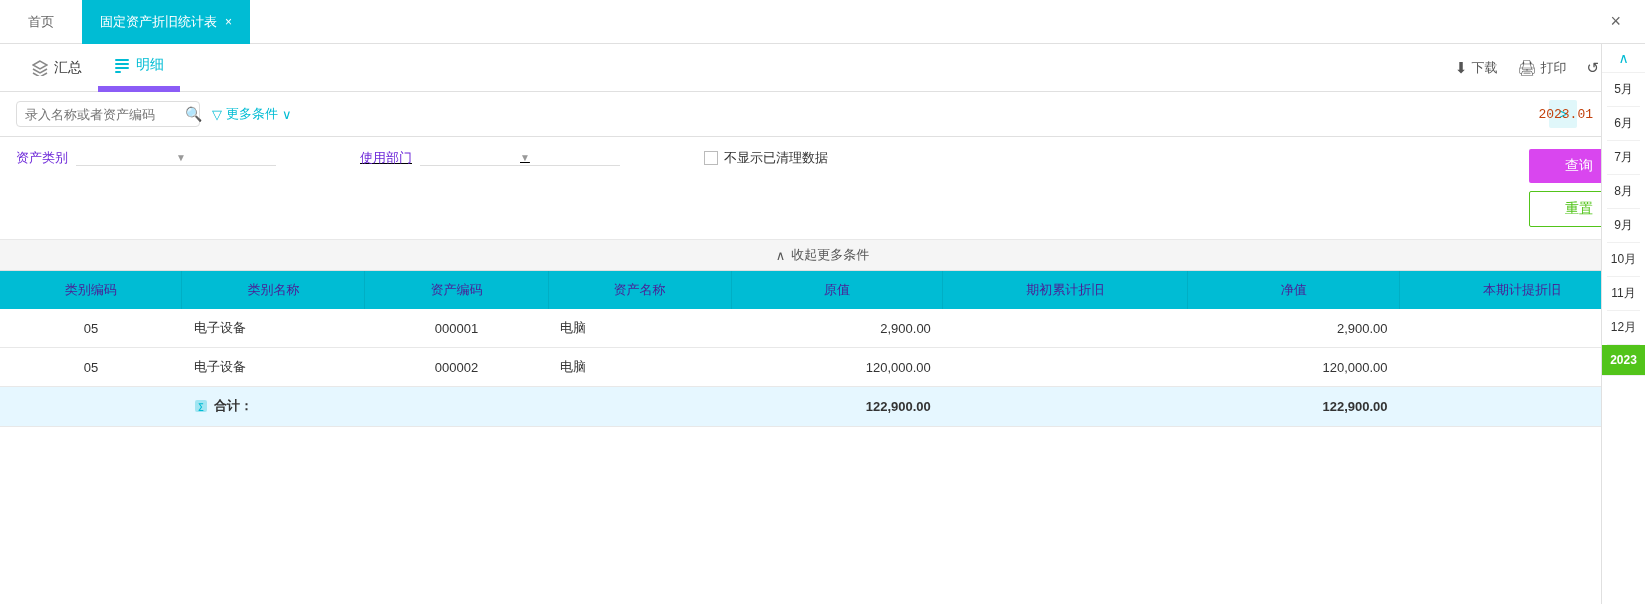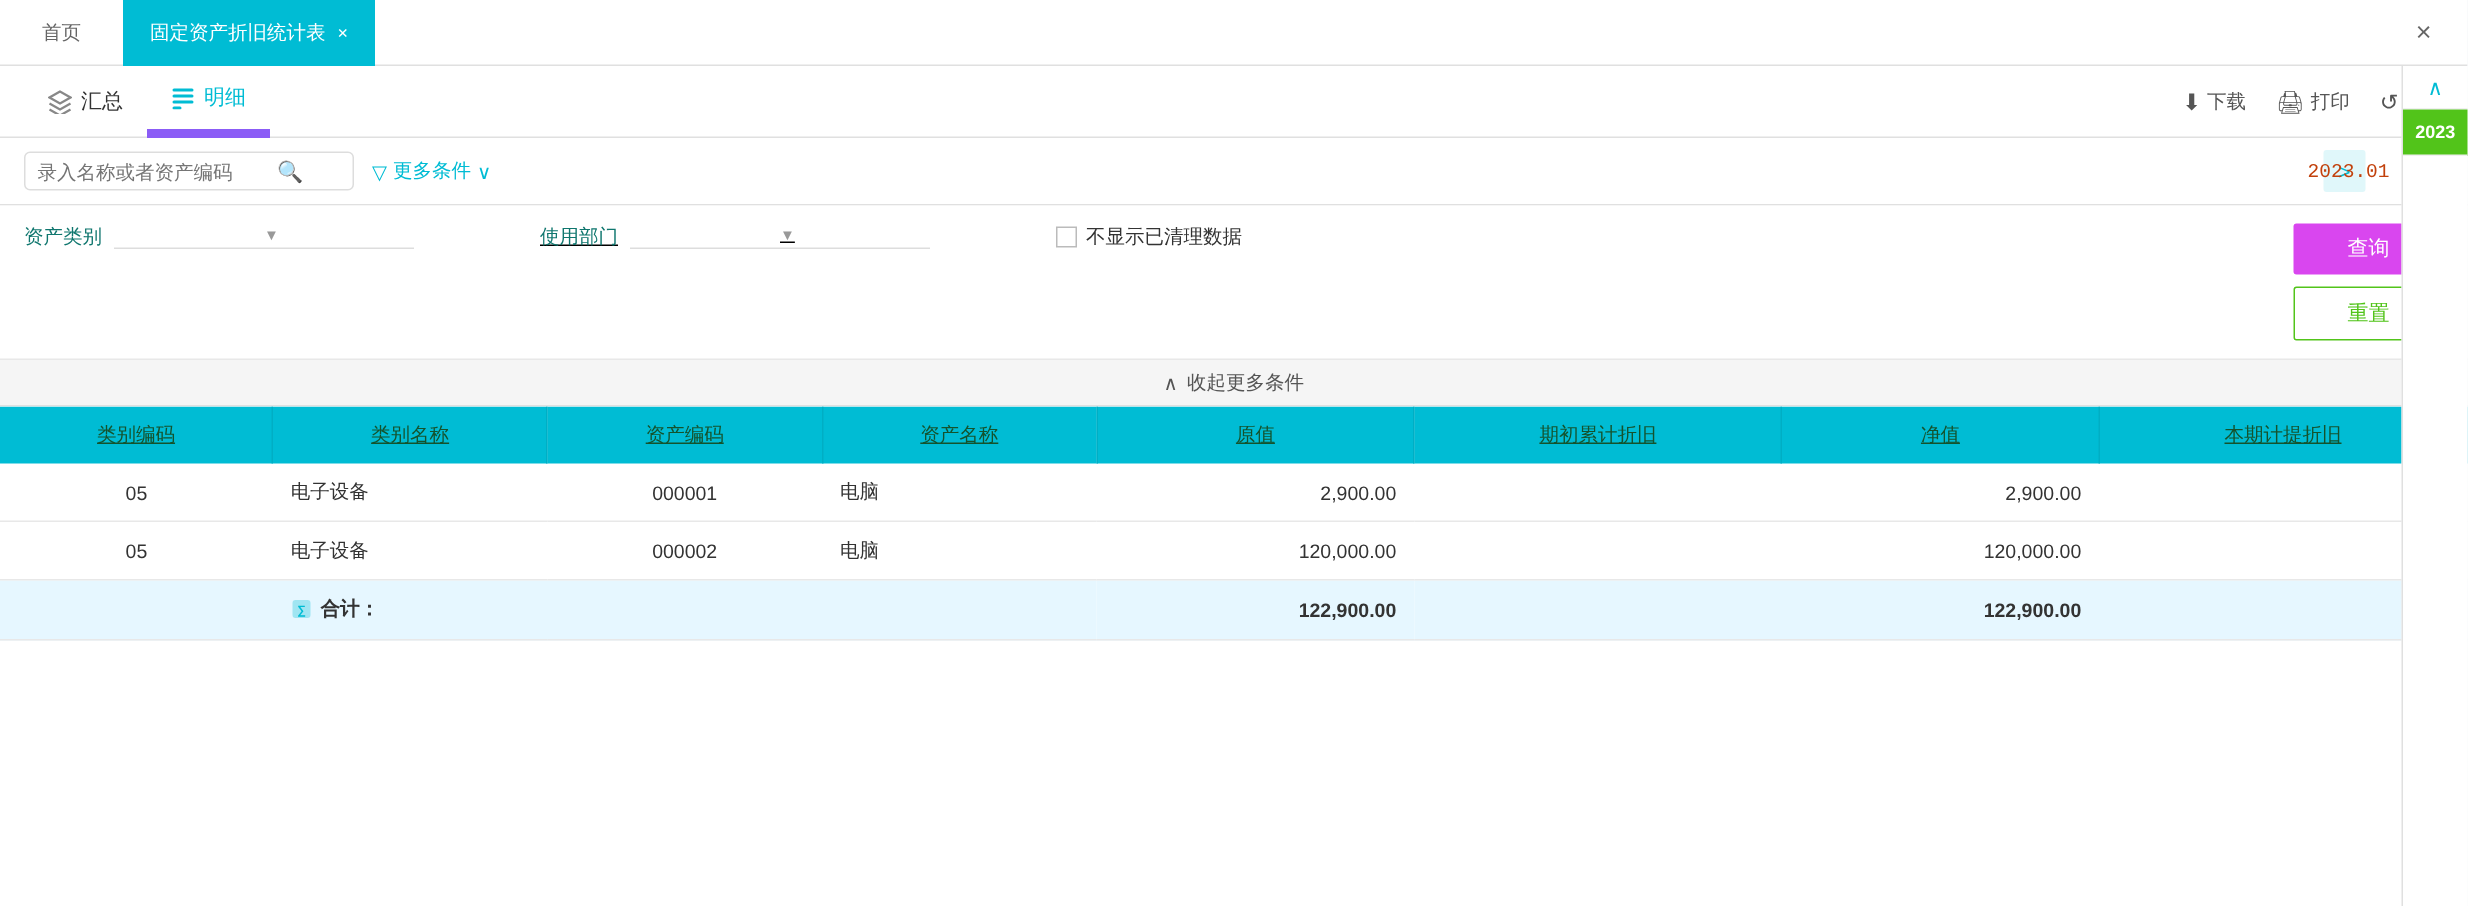--- a/index.html
+++ b/index.html
@@ -109,21 +109,21 @@
       padding: 8px 16px;
       border-bottom: 1px solid #e0e0e0;
       gap: 12px;
     }
     .search-input-wrap {
       display: flex;
       align-items: center;
       border: 1px solid #ddd;
       border-radius: 4px;
       padding: 4px 8px;
-      width: 220px;
+      width: 184px;
       background: #fff;
     }
     .search-input-wrap input {
       border: none;
       outline: none;
       font-size: 13px;
       color: #999;
       width: 160px;
       background: transparent;
     }
@@ -176,21 +176,21 @@
       align-items: center;
       gap: 24px;
     }
     .filter-field {
       display: flex;
       align-items: center;
       gap: 8px;
     }
     .filter-label {
       font-size: 13px;
-      color: #0f766e;
+      color: #6d28d9;
       white-space: nowrap;
     }
     .filter-select {
       display: flex;
       align-items: center;
       border-bottom: 1px solid #ddd;
       min-width: 160px;
       padding: 2px 4px;
       cursor: pointer;
       position: relative;
@@ -264,22 +264,21 @@
       overflow: auto;
       background: #fff;
     }
     table {
       width: 100%;
       border-collapse: collapse;
       font-size: 13px;
     }
     thead tr {
       background: #00bcd4;
-      color: #14532d;
-      text-decoration: underline;
+      color: #4c1d95;
     }
     thead th {
       padding: 10px 12px;
       text-align: center;
       font-weight: normal;
       border-right: 1px solid #00aec4;
       white-space: nowrap;
     }
     tbody tr {
       border-bottom: 1px solid #e8e8e8;
@@ -490,14 +489,24 @@
   <td class="num"></td>
   <td class="num">122,900.00</td>
   <td class="num"></td>
 </tr>
       </tbody>
   </table>
 </div>
 
 <div class="right-sidebar">
   <div class="scroll-up">∧</div>
+  <div id="month-list">
+      <div class="month-item">5月</div>
+      <div class="month-item">6月</div>
+      <div class="month-item">7月</div>
+      <div class="month-item">8月</div>
+      <div class="month-item">9月</div>
+      <div class="month-item">10月</div>
+      <div class="month-item">11月</div>
+      <div class="month-item">12月</div>
+    </div>
   <div class="month-item active" style="background:#52c41a;color:#fff;font-weight:bold;">2023</div>
 </div>
 
 </body></html>

